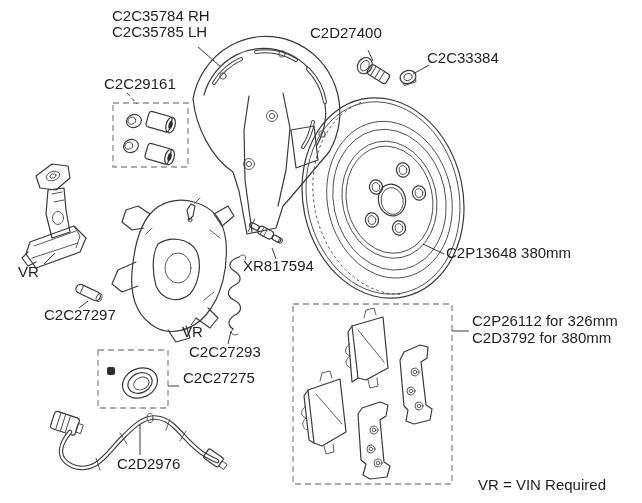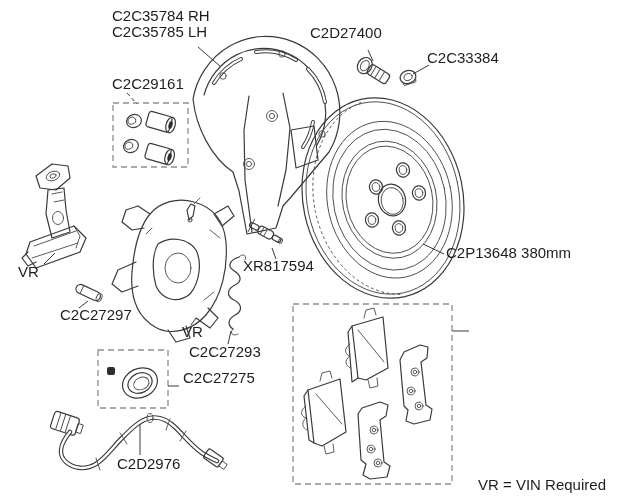--- a/index.html
+++ b/index.html
@@ -262,36 +262,40 @@
 
   <div class="callout" style="left:112px;top:8px">
     <div>C2C35784 RH</div>
     <div>C2C35785 LH</div>
   </div>
 
   <div class="callout" style="left:310px;top:25px">C2D27400</div>
 
   <div class="callout" style="left:427px;top:50px">C2C33384</div>
 
-  <div class="callout" style="left:112px;top:76px">C2C29161</div>
+  <div class="callout" style="left:104px;top:76px">C2C29161</div>
 
   <div class="callout" style="left:18px;top:264px">VR</div>
 
-  <div class="callout" style="left:60px;top:307px">C2C27297</div>
+  <div class="callout" style="left:44px;top:307px">C2C27297</div>
 
   <div class="callout" style="left:243px;top:258px">XR817594</div>
 
   <div class="callout" style="left:182px;top:324px">VR</div>
 
   <div class="callout" style="left:189px;top:344px">C2C27293</div>
 
   <div class="callout" style="left:183px;top:370px">C2C27275</div>
 
   <div class="callout" style="left:117px;top:456px">C2D2976</div>
 
   <div class="callout" style="left:446px;top:245px">
     <div>C2P13648 380mm</div>
   </div>
 
+  <div class="callout" style="left:472px;top:312px;line-height:17px">
+    <div>C2P26112 for 326mm</div>
+    <div>C2D3792 for 380mm</div>
+  </div>
 
   <div class="callout" style="left:478px;top:477px">VR = VIN Required</div>
 
 </div>
 
 </body></html>

